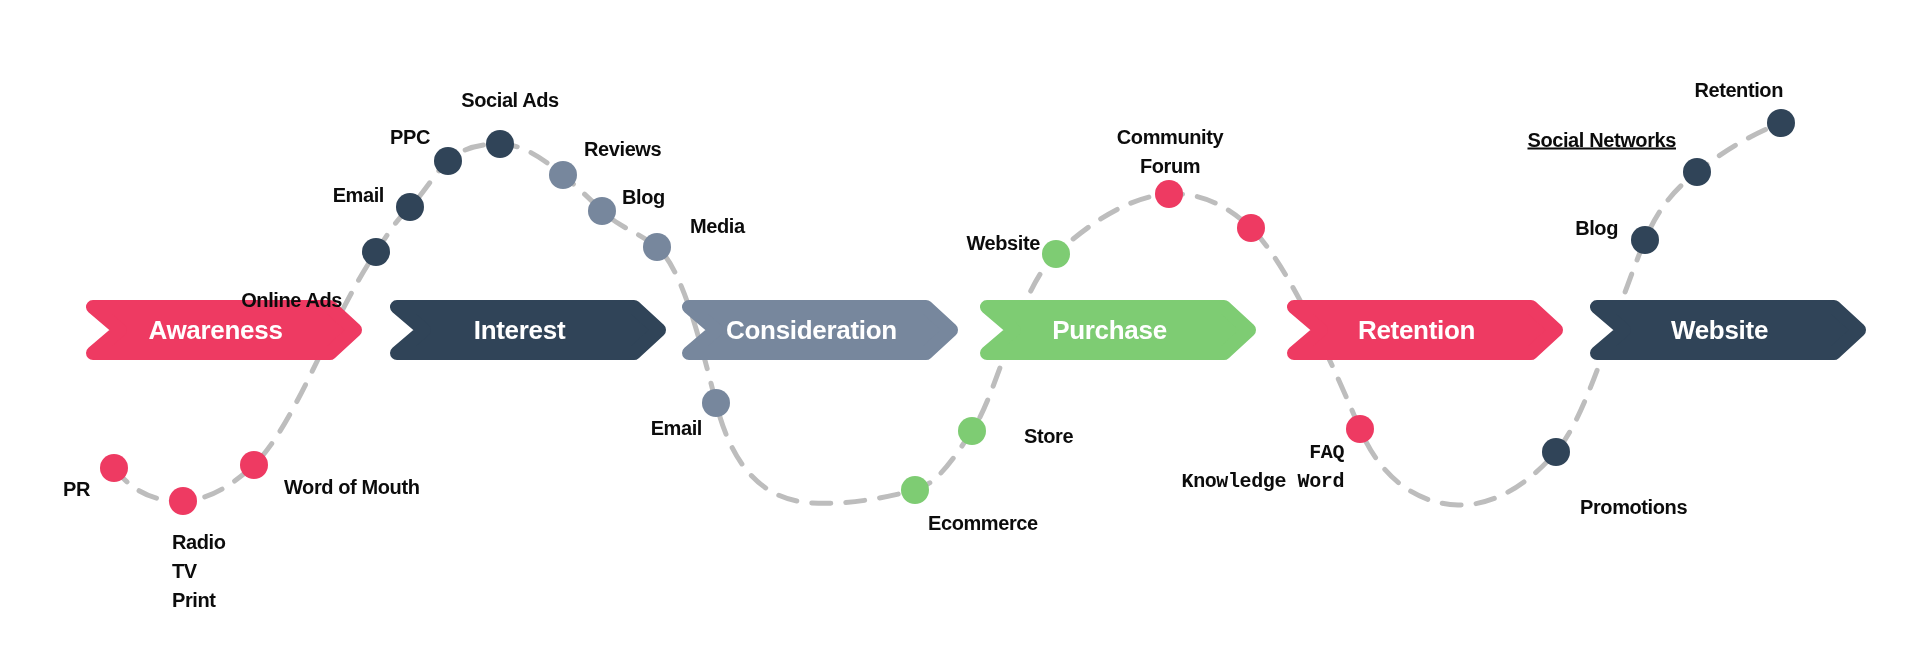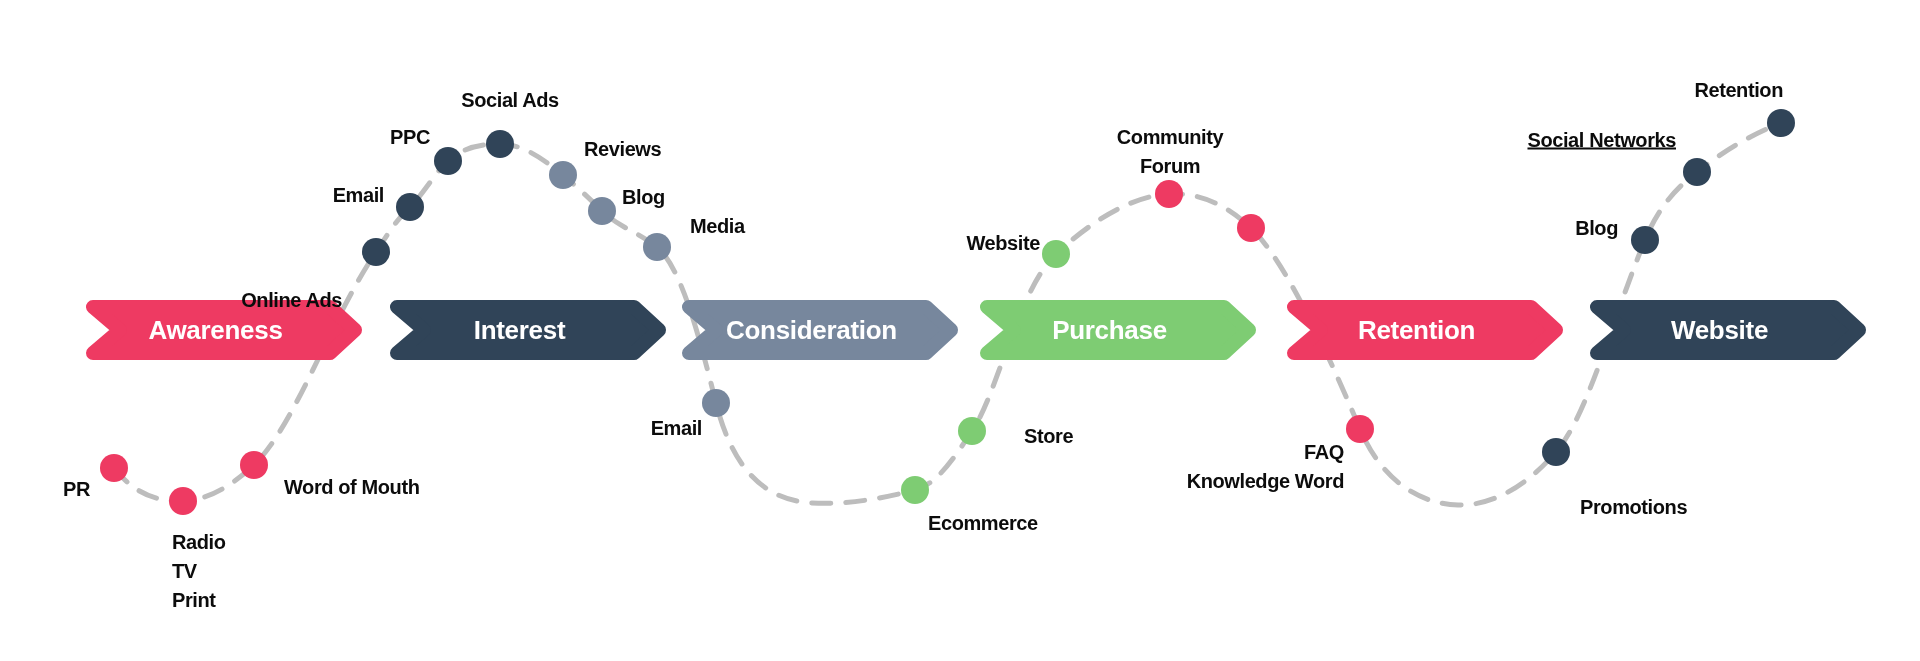--- a/index.html
+++ b/index.html
@@ -114,21 +114,21 @@
       <div class="tp-label align-left" style="left: 1000px; top: 436px; transform: translate(0px, -50%); margin-left: 24px;">
         <div>Store</div>
       </div>
       <div class="tp-label align-right" style="left: 1040px; top: 243px; transform: translate(-100%, -50%);">
         <div>Website</div>
       </div>
       <div class="tp-label align-center" style="left: 1170px; top: 152px; transform: translate(-50%, -50%);">
         <div>Community</div>
         <div>Forum</div>
       </div>
-      <div class="tp-label align-right" style="left: 1344px; top: 467px; transform: translate(-100%, -50%);">
+      <div class="tp-label align-right" style="left: 1344px; top: 467px; transform: translate(-100%, -50%); font-family: Liberation Mono, monospace;">
         <div>FAQ</div>
         <div>Knowledge Word</div>
       </div>
       <div class="tp-label align-left" style="left: 1580px; top: 472px; transform: translate(0px, -50%); margin-top: 35px;">
         <div>Promotions</div>
       </div>
       <div class="tp-label align-right" style="left: 1618px; top: 228px; transform: translate(-100%, -50%);">
         <div>Blog</div>
       </div>
       <div class="tp-label align-right" style="left: 1676px; top: 140px; transform: translate(-100%, -50%); text-decoration: underline;">

